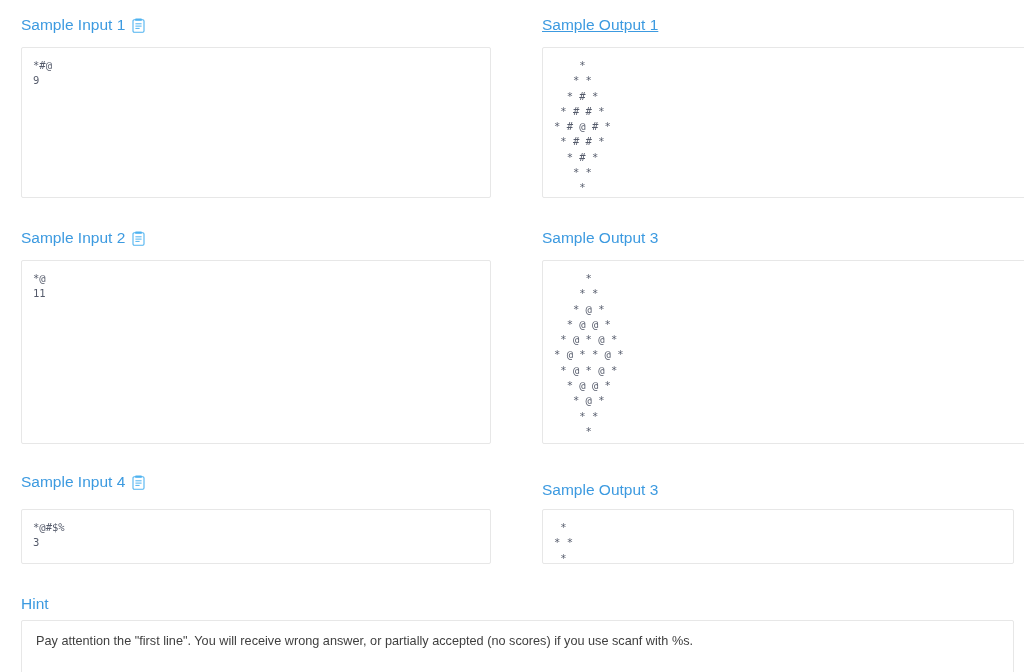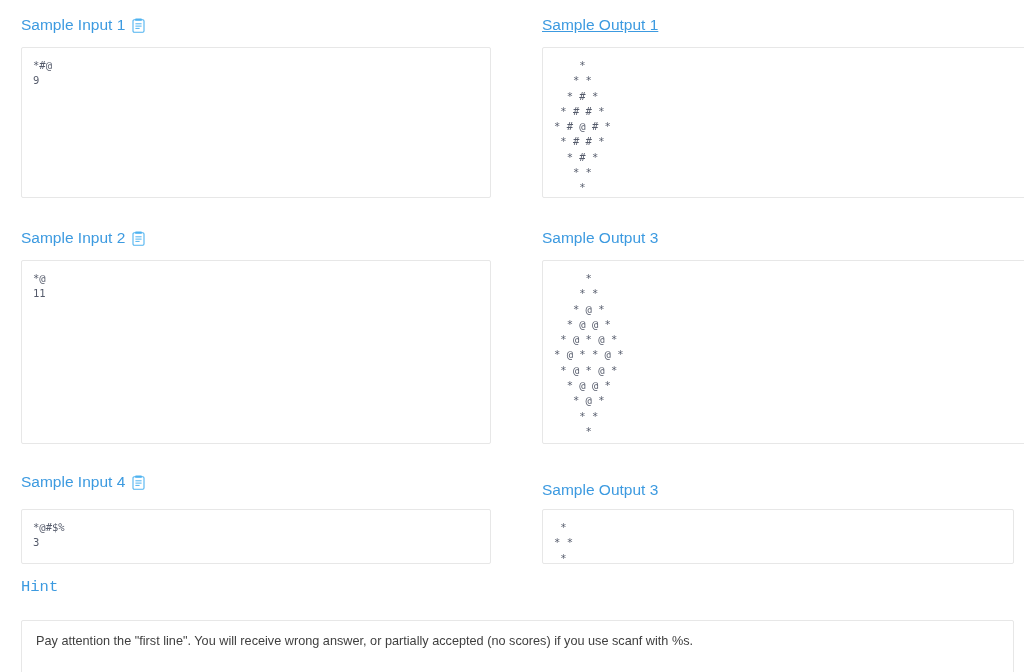--- a/index.html
+++ b/index.html
@@ -73,21 +73,21 @@
   .box2-left  { position: absolute; left: 21px;  top: 260px; width: 470px; height: 184px; }
   .box2-right { position: absolute; left: 542px; top: 260px; width: 492px; height: 184px; }
 
   
   .h3-left  { position: absolute; top: 473px; left: 21px; }
   .h3-right { position: absolute; top: 473px; left: 542px; margin-top: 8px; }
   .box3-left  { position: absolute; left: 21px;  top: 509px; width: 470px; height: 55px; }
   .box3-right { position: absolute; left: 542px; top: 509px; width: 472px; height: 55px; }
 
   
-  .hint-head { position: absolute; top: 578px; left: 21px; font-family: Liberation Mono, monospace; }
+  .hint-head { position: absolute; top: 595px; left: 21px; }
   .hint-box {
     position: absolute;
     left: 21px;
     top: 620px;
     width: 993px;
     height: 60px;
     box-sizing: border-box;
     border: 1px solid #e7e7e7;
     background: #ffffff;
     border-radius: 2px;

